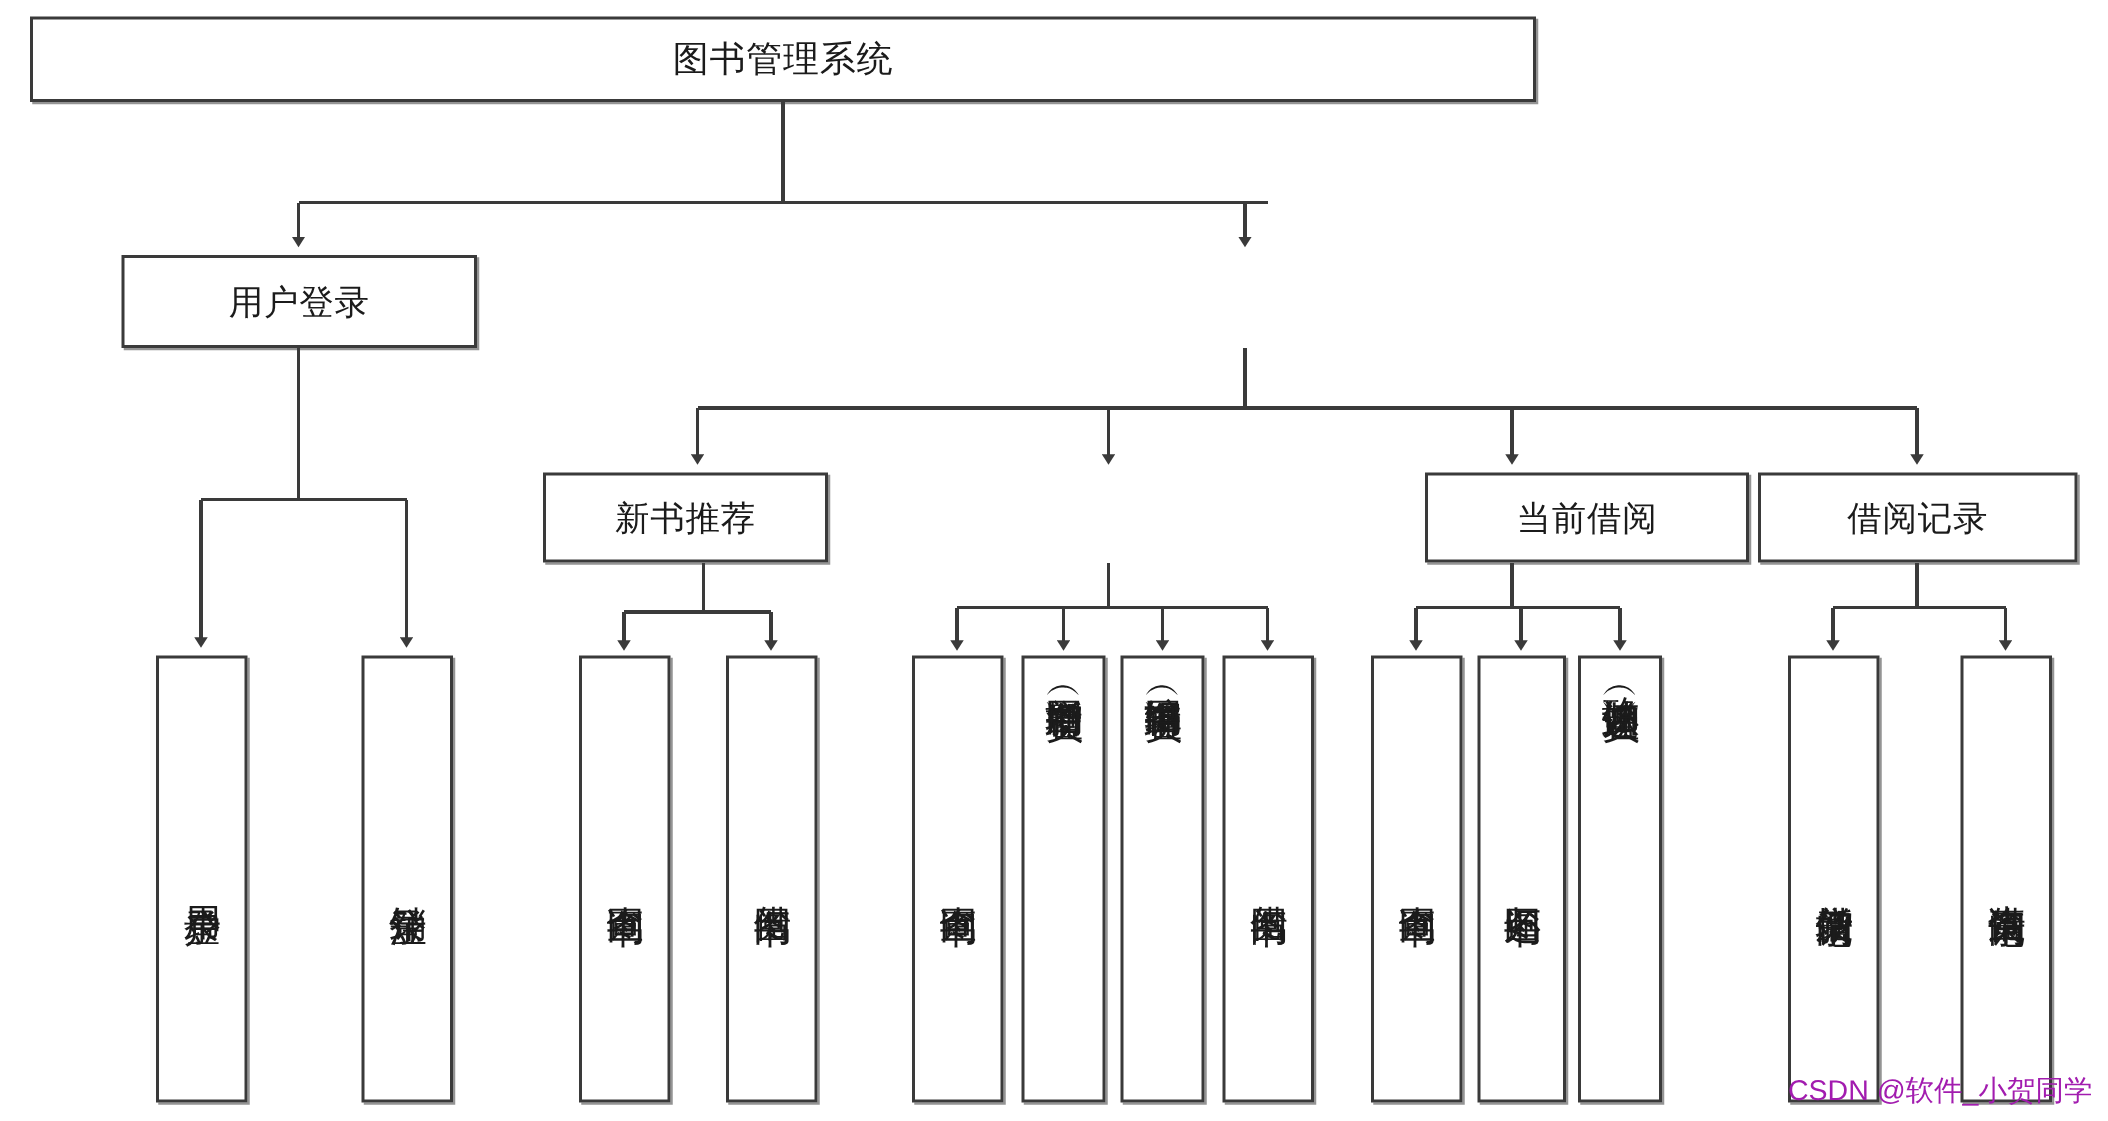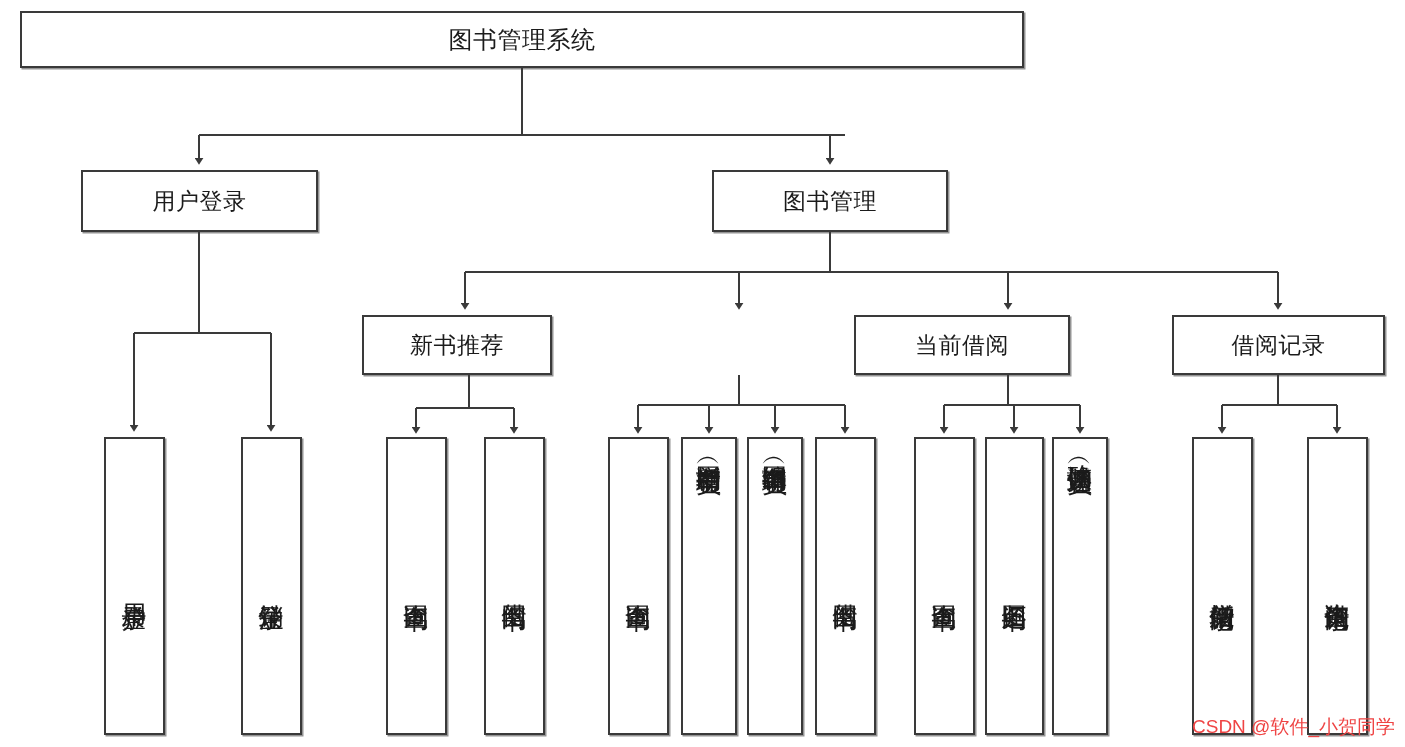--- a/index.html
+++ b/index.html
@@ -63,21 +63,21 @@
     letter-spacing: 1px;
     white-space: nowrap;
   }
   .node.vert.centered {
     align-items: center;
     padding-top: 0;
   }
   .watermark {
     position: absolute;
     font-size: 19px;
-    color: #ef4444;
+    color: #a21caf;
     white-space: nowrap;
     z-index: 5;
     user-select: none;
   }
 </style>
 </head>
 <body>
 
 <div id="diagram-root">
 
@@ -131,28 +131,25 @@
     </g>
   </svg>
 
   <div class="node root horiz" id="node-root" style="left: 20px; top: 11px; width: 1004px; height: 57px;">
     <span class="label">图书管理系统</span>
   </div>
 
   <div class="node horiz" id="node-l1-0" style="left: 81px; top: 170px; width: 237px; height: 62px;">
     <span class="label">用户登录</span>
   </div>
-  <div class="node horiz" id="node-l1-1" style="left: 712px; top: 170px; width: 236px; height: 62px;">
-    <span class="label">图书管理</span>
-  </div>
 
   <div class="node horiz" id="node-l2-0" style="left: 362px; top: 315px; width: 190px; height: 60px;">
     <span class="label">新书推荐</span>
   </div>
-  <div class="node horiz" id="node-l2-2" style="left: 854px; top: 315px; width: 216px; height: 60px;">
+  <div class="node horiz" id="node-l2-2" style="left: 950px; top: 315px; width: 216px; height: 60px;">
     <span class="label">当前借阅</span>
   </div>
   <div class="node horiz" id="node-l2-3" style="left: 1172px; top: 315px; width: 213px; height: 60px;">
     <span class="label">借阅记录</span>
   </div>
 
   <div class="node vert centered" id="node-leaf-0" style="left: 104px; top: 437px; width: 61px; height: 298px;">
     <span class="label">用户登录</span>
   </div>
   <div class="node vert centered" id="node-leaf-1" style="left: 241px; top: 437px; width: 61px; height: 298px;">

